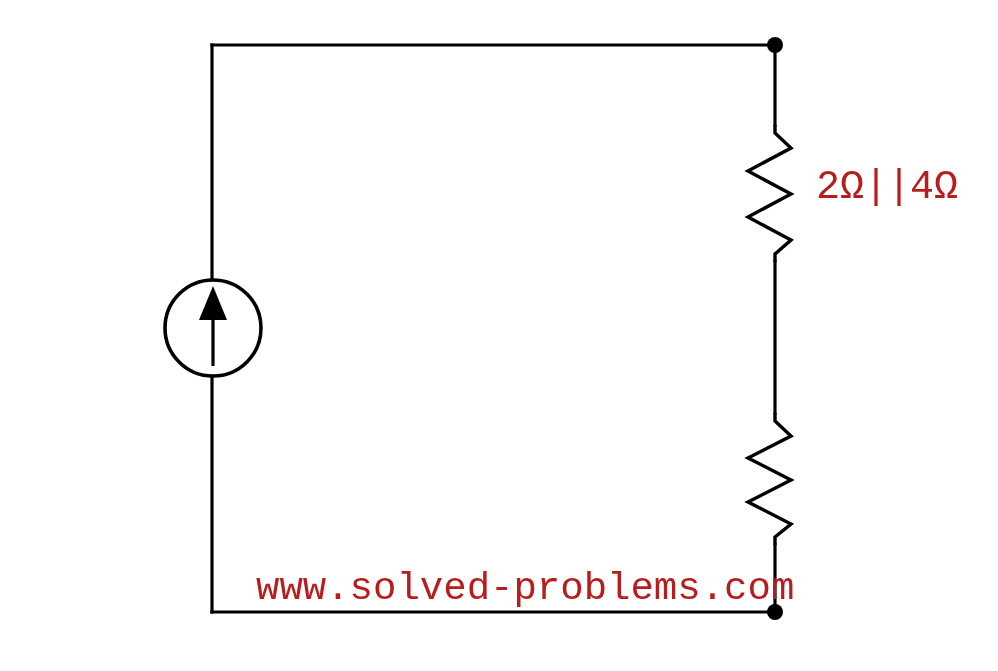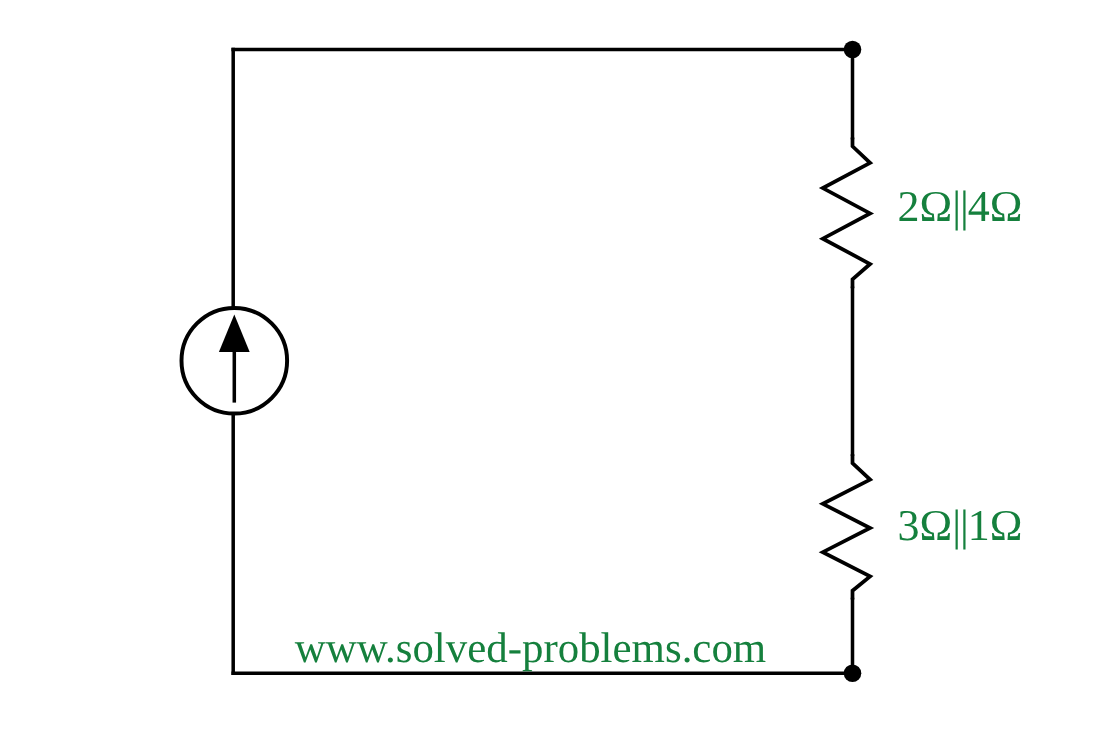--- a/index.html
+++ b/index.html
@@ -56,22 +56,22 @@
     stroke-width: 3.2;
     fill: none;
     stroke-linecap: butt;
   }
   .arrow-head {
     fill: #000000;
     stroke: none;
   }
   .label {
     position: absolute;
-    color: #15803d;
-    font-family: Liberation Serif, serif;
+    color: #b91c1c;
+    font-family: Liberation Mono, monospace;
     white-space: nowrap;
     line-height: 1;
     -webkit-font-smoothing: antialiased;
   }
   .label-source {
     left: 36px;
     top: 307px;
     font-size: 40px;
     letter-spacing: 0.5px;
   }
@@ -82,21 +82,21 @@
     left: 816px;
     top: 168px;
     font-size: 40px;
   }
   .label-res-bottom {
     left: 816px;
     top: 458px;
     font-size: 40px;
   }
   .label-watermark {
-    left: 268px;
+    left: 256px;
     top: 570px;
     font-size: 39px;
     letter-spacing: 0px;
   }
   .par-bars {
     letter-spacing: -1px;
   }
 </style>
 </head>
 <body>
@@ -130,19 +130,16 @@
     <path class="arrow-shaft" d="M 213 366 L 213 300"></path>
     <polygon class="arrow-head" points="213,286 199,320 227,320"></polygon>
 
   </svg>
 
 
   <div class="label label-res-top">
     <span>2Ω</span><span class="par-bars">||</span><span>4Ω</span>
   </div>
 
-  <div class="label label-res-bottom">
-    <span>3Ω</span><span class="par-bars">||</span><span>1Ω</span>
-  </div>
 
   <div class="label label-watermark">www.solved-problems.com</div>
 
 </div>
 
 </body></html>

